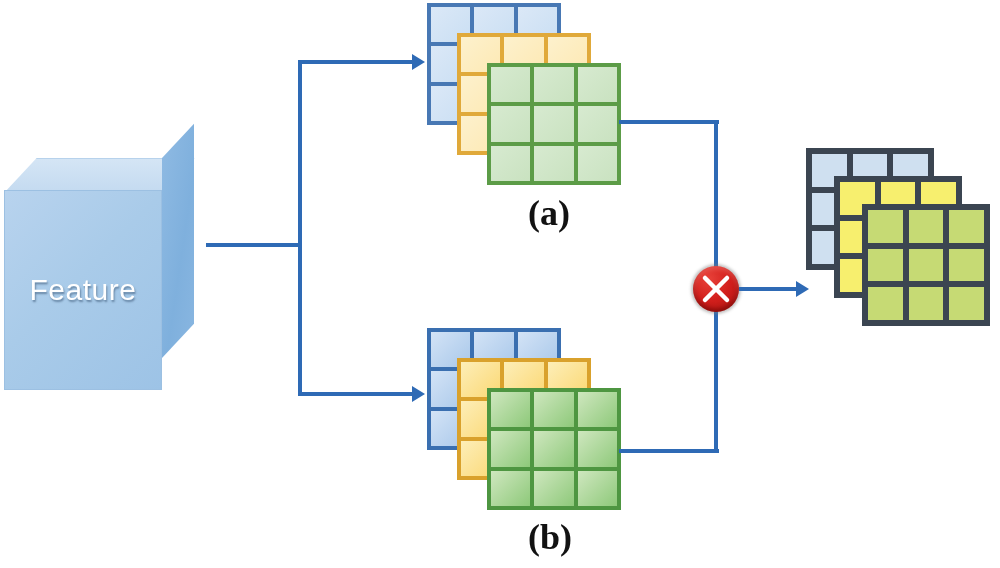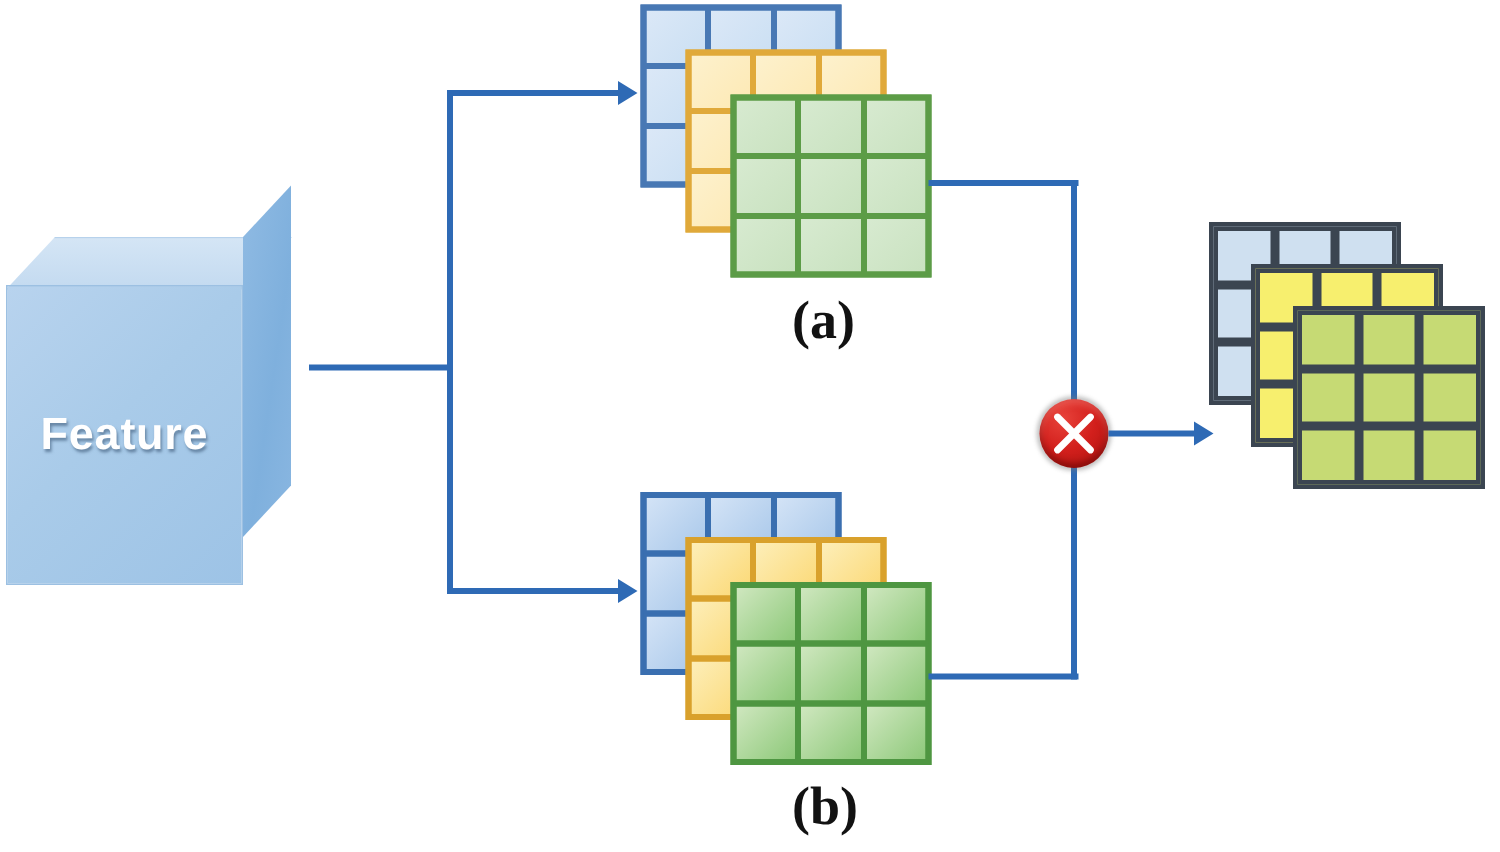--- a/index.html
+++ b/index.html
@@ -61,21 +61,21 @@
     position: absolute;
     left: 0px;
     top: 32px;
     width: 158px;
     height: 200px;
     display: flex;
     align-items: center;
     justify-content: center;
     color: #ffffff;
     font-size: 30px;
-    font-weight: bold;
+    font-weight: normal;
     letter-spacing: 0.5px;
     text-shadow: 1px 2px 2px rgba(80,110,140,0.75);
     user-select: none;
   }
 
   
   .line {
     position: absolute;
     background: #2e6ab5;
   }

